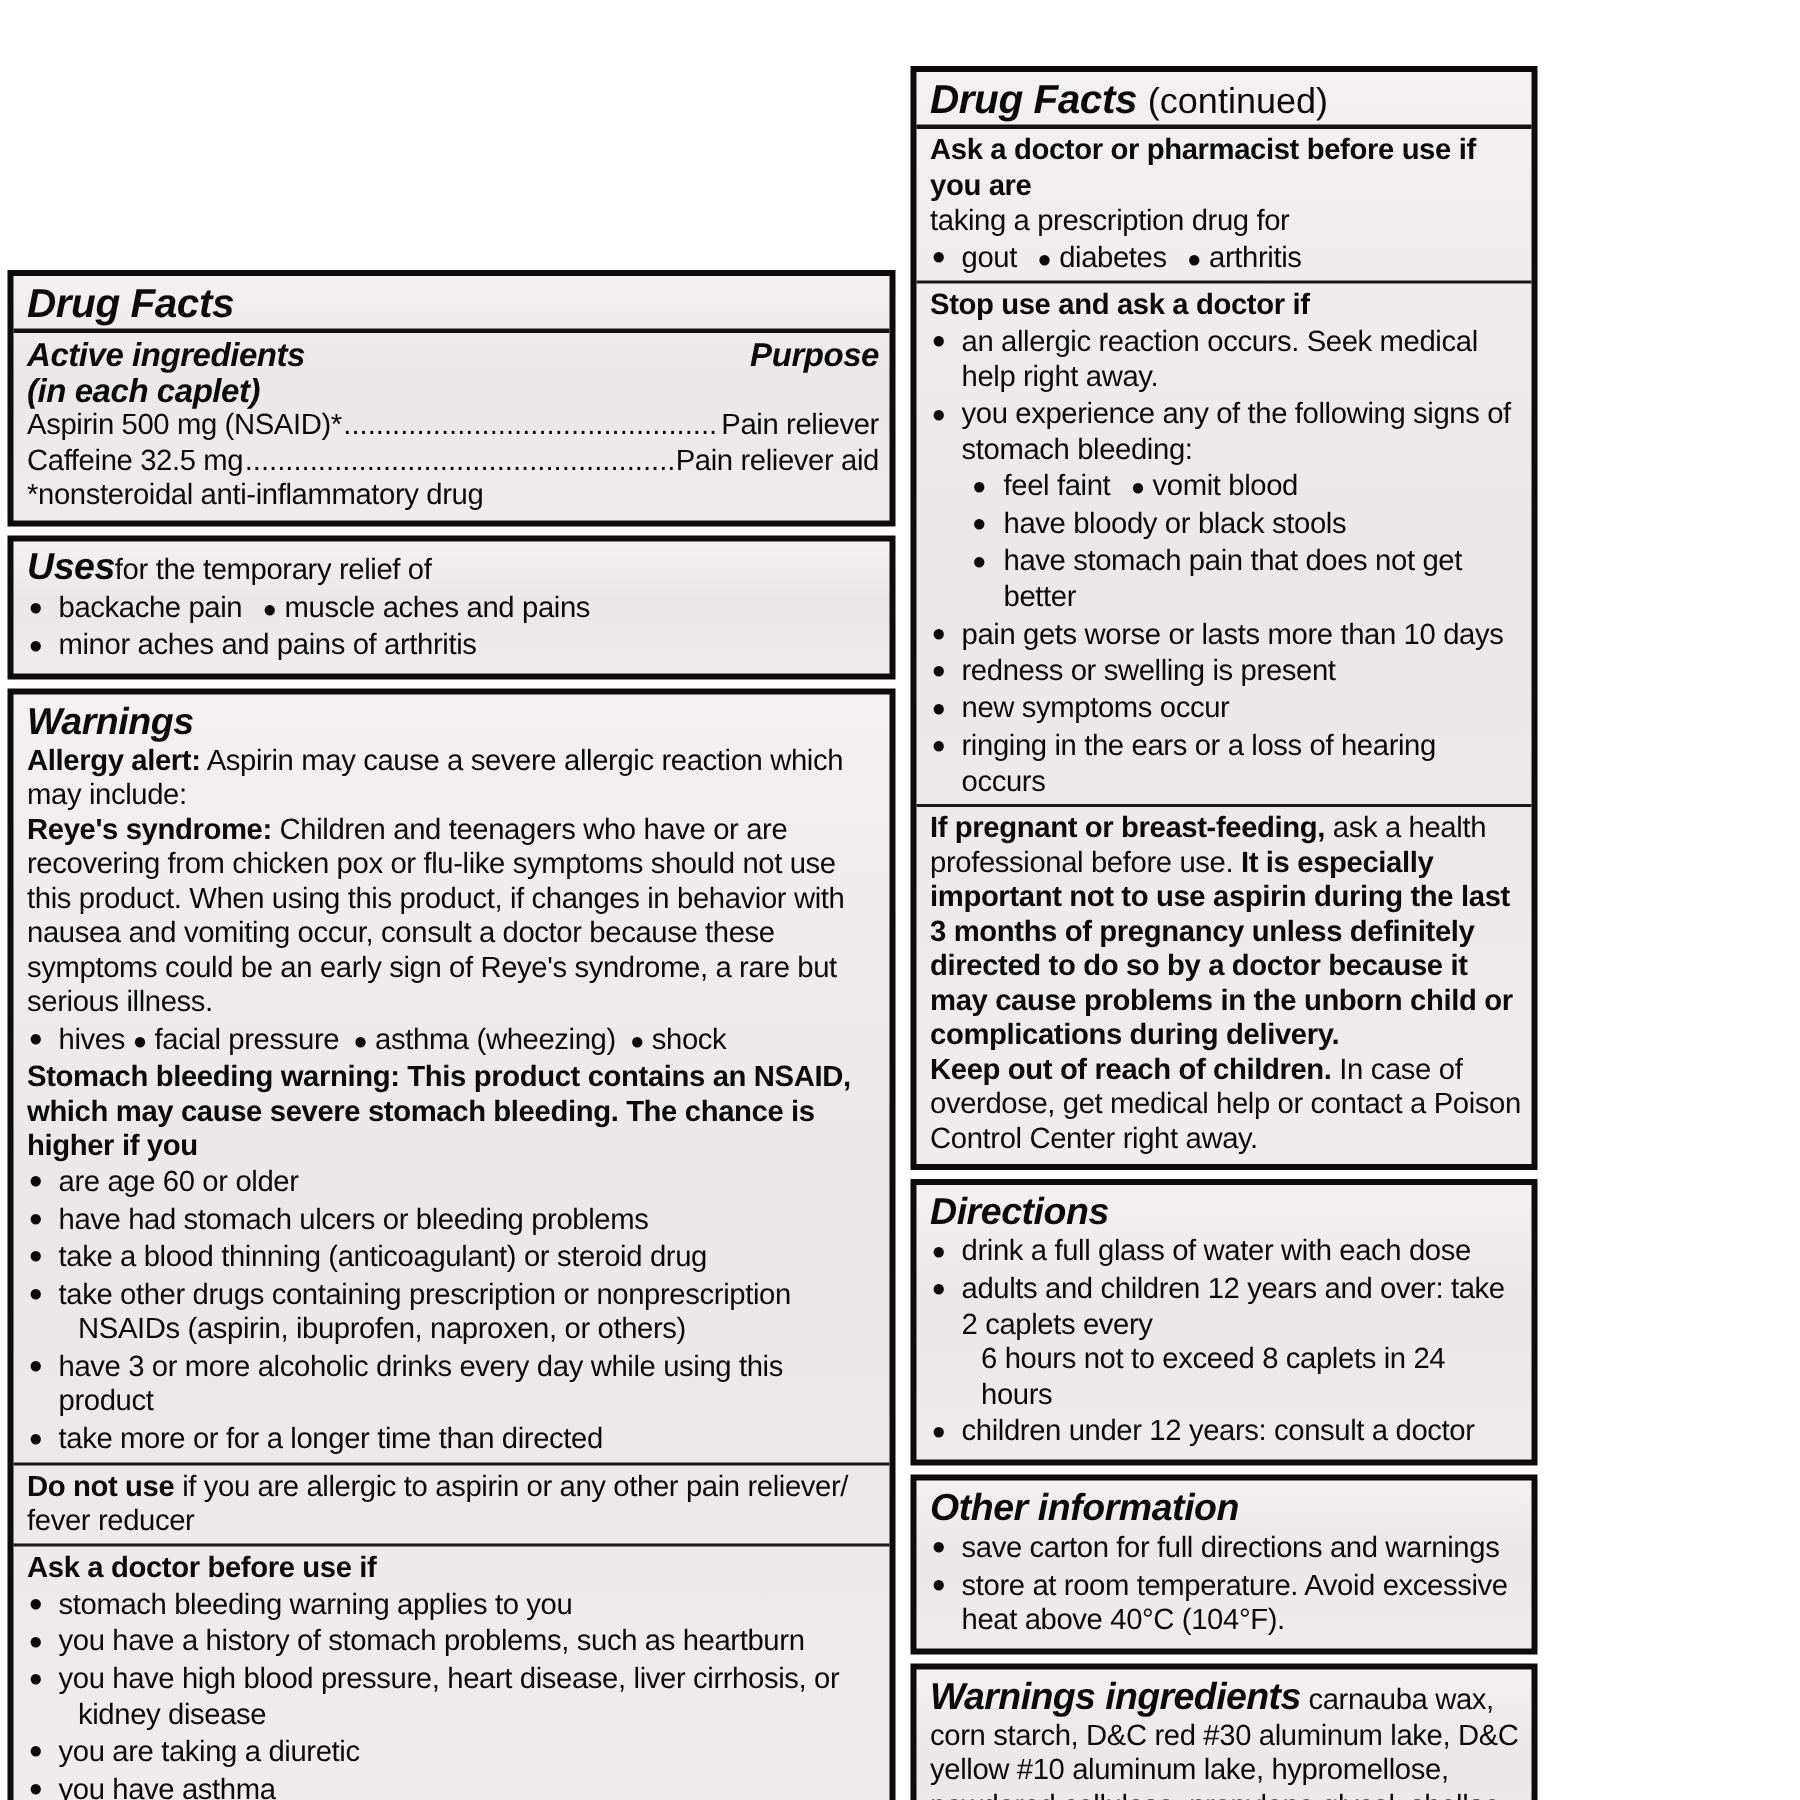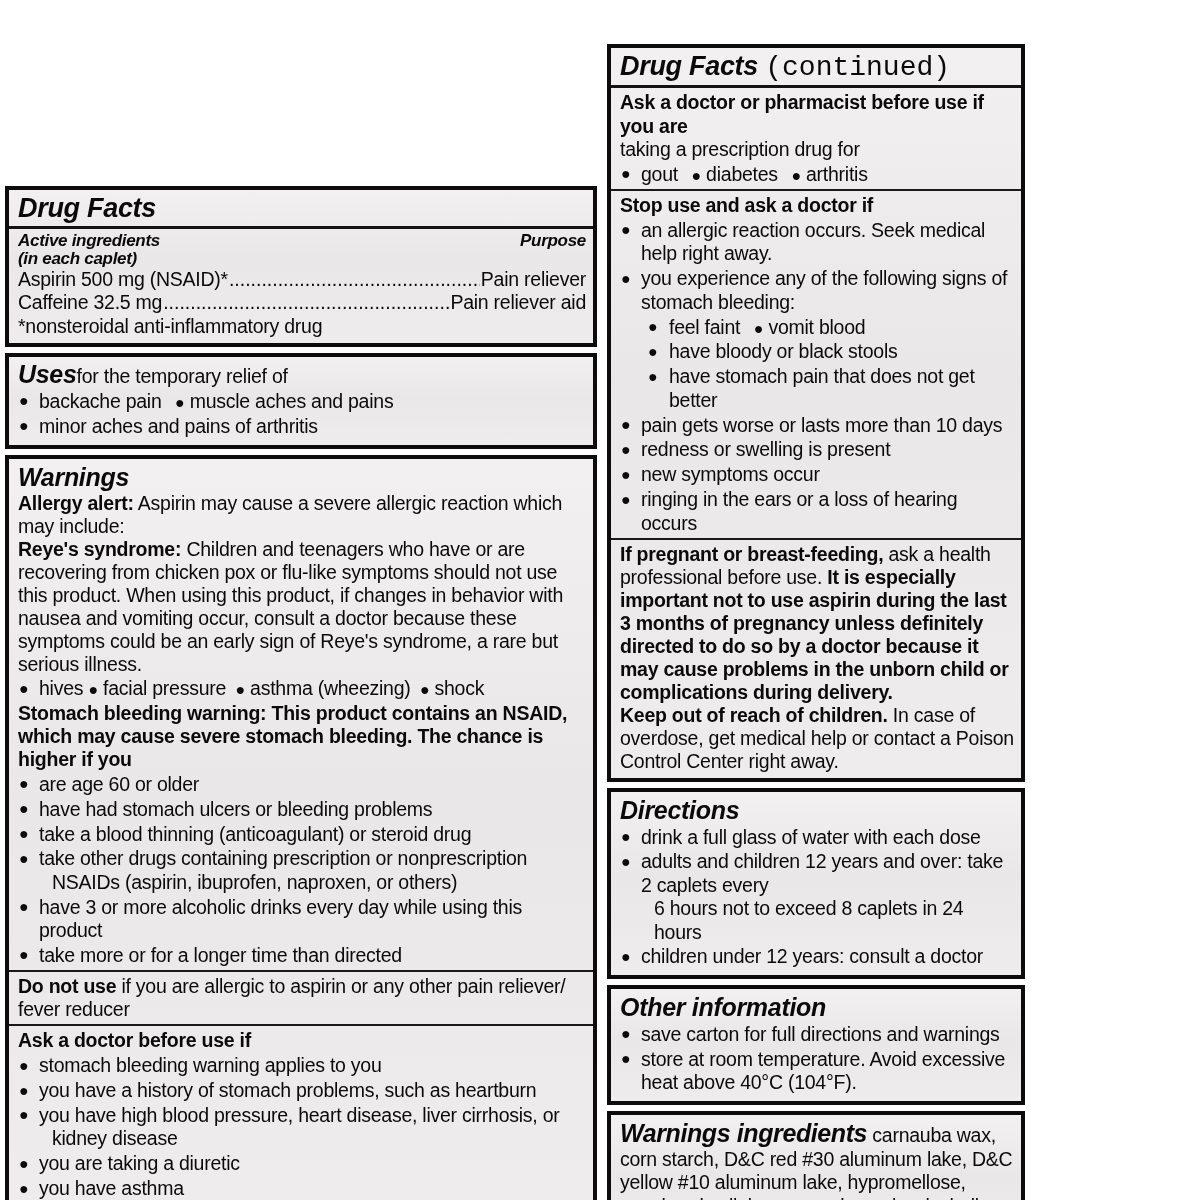--- a/index.html
+++ b/index.html
@@ -32,29 +32,29 @@
     border-top:3px solid #141212;
     margin:3px -7px 3px -9px;
   }
   .rule.thin{border-top:2px solid #1a1818;}
 
   h1.dfhead{
     font-size:27px;font-style:italic;font-weight:bold;
     letter-spacing:-0.3px;margin:1px 0 3px 0;line-height:1.05;
   }
   h1.dfhead .cont{
-    font-style:normal;font-weight:normal;font-size:28px;letter-spacing:0;font-family:Liberation Mono, monospace;
+    font-style:normal;font-weight:normal;font-size:24px;letter-spacing:0;
   }
   h2.sect{
     font-size:25px;font-style:italic;font-weight:bold;
     margin:2px 0 1px 0;line-height:1.08;letter-spacing:-0.3px;
   }
   .ai-row{
     display:flex;justify-content:space-between;align-items:flex-start;
-    font-size:17px;font-style:italic;font-weight:bold;line-height:1.06;
+    font-size:22px;font-style:italic;font-weight:bold;line-height:1.06;
     letter-spacing:-0.3px;margin:1px 0 0 0;
   }
   .ai-row .left{max-width:72%;}
   .t{font-size:19.5px;line-height:1.18;letter-spacing:-0.25px;}
   .bold{font-weight:bold;}
   .dotfill{
     display:flex;align-items:baseline;font-size:19.5px;
     line-height:1.2;letter-spacing:-0.25px;white-space:nowrap;
   }
   .dotfill .dots{

